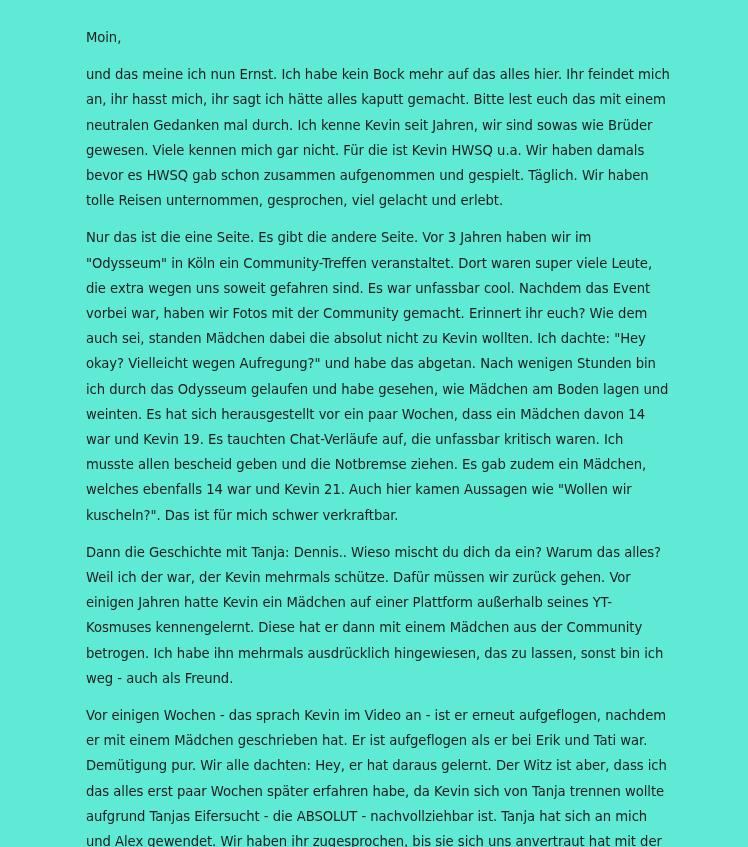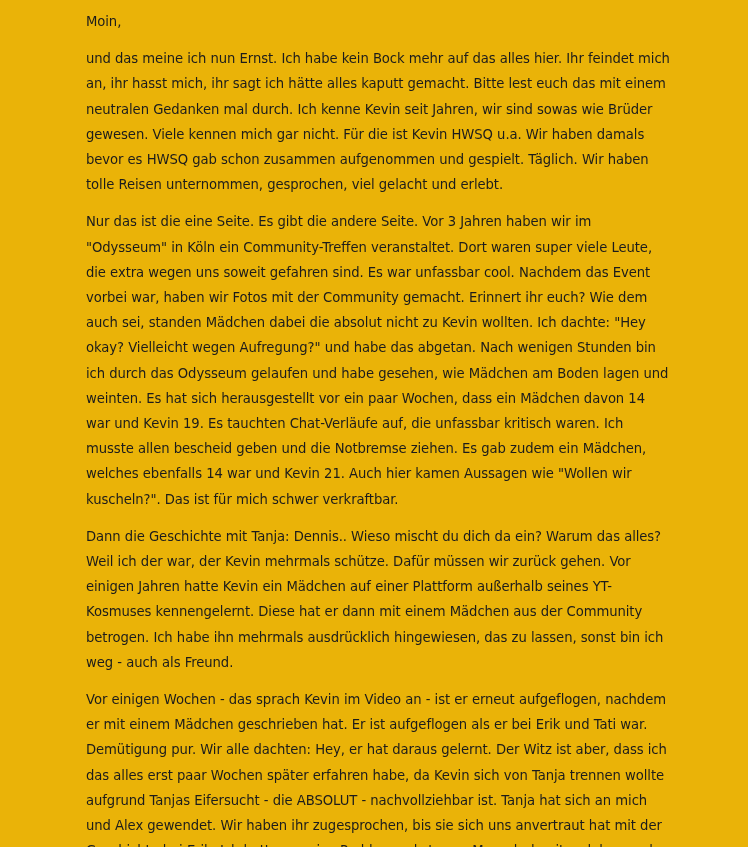--- a/index.html
+++ b/index.html
@@ -12,23 +12,23 @@
     width: 748px;
     height: 847px;
     overflow: hidden;
     font-family: "DejaVu Sans", sans-serif;
   }
 
   .page {
     position: relative;
     width: 748px;
     height: 847px;
-    background: #eab308;
+    background: #5eead4;
     box-sizing: border-box;
-    padding: 9px 78px 0 86px;
+    padding: 25px 78px 0 86px;
     overflow: hidden;
   }
 
   .doc-body {
     font-family: "DejaVu Sans", sans-serif;
     font-size: 13.2px;
     line-height: 25.2px;
     color: #1c1c1c;
     text-align: left;
     letter-spacing: -0.08px;

